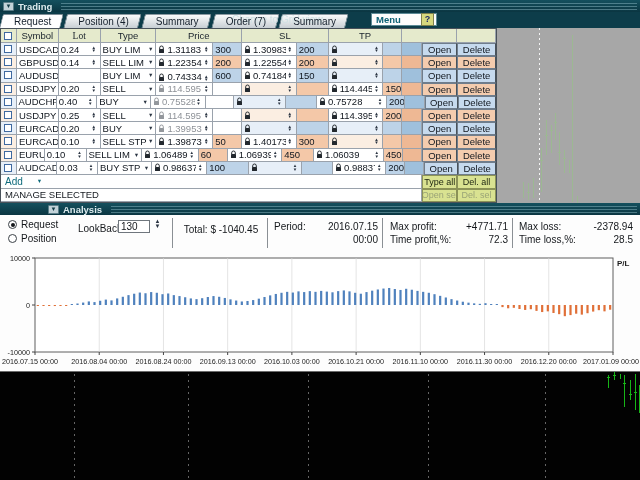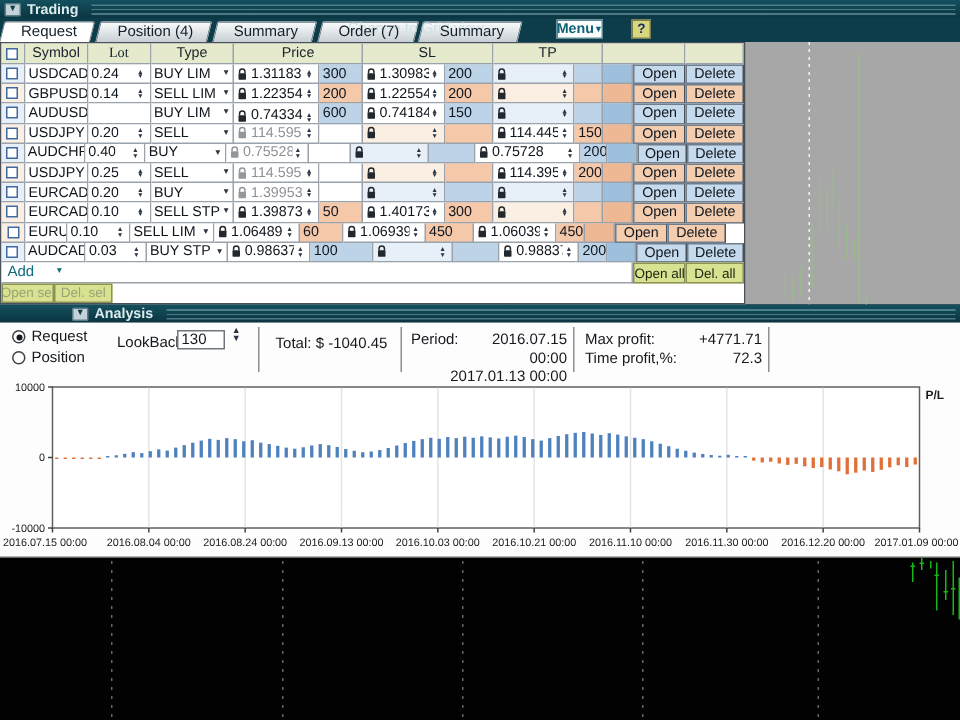--- a/index.html
+++ b/index.html
@@ -17,21 +17,21 @@
   .tabbar{position:absolute;left:0;top:12px;width:640px;height:16px;background:#0d3d4a;}
   .tabs{position:absolute;left:1px;bottom:0;display:flex;align-items:flex-end;height:15px;}
   .tab{position:relative;height:14px;margin-right:3px;padding:0 11px 0 13px;font-size:10px;
     color:#15202c;display:flex;align-items:center;white-space:nowrap;}
   .tab::before{content:"";position:absolute;inset:0;transform:skewX(-14deg);
     background:linear-gradient(#fafbfb,#c8cfd4);border:1px solid #8b9aa2;border-bottom:none;
     border-radius:2px 2px 0 0;z-index:0;}
   .tab.active::before{background:#ffffff;border-color:#7d8d96;}
   .tab span{position:relative;z-index:1;}
   .gridview-label{position:absolute;left:232px;top:2px;font-size:10px;color:#cfe1e3;}
-  .menu-btn{position:absolute;left:371px;top:1px;width:31px;height:13px;background:#fdfdfd;
+  .menu-btn{position:absolute;left:371px;top:1px;width:66px;height:13px;background:#fdfdfd;
     border:1px solid #5c8a96;box-sizing:border-box;display:flex;align-items:center;
     justify-content:center;padding:0 4px;font-size:9.5px;font-weight:bold;color:#0d6276;}
   .menu-btn .dd{font-size:6px;color:#0d6276;}
   .help-btn{position:absolute;left:421px;top:1px;width:13px;height:13px;background:#d6d87e;
     border:1px solid #7e7f4e;box-sizing:border-box;font-size:9px;font-weight:bold;color:#1d2a66;
     text-align:center;line-height:11px;}
   
   .workspace{position:absolute;left:0;top:28px;width:640px;height:175px;background:#a7a7a7;}
   .dotline{position:absolute;top:0;width:1px;height:175px;
     background:repeating-linear-gradient(to bottom,#f4f4f4 0 2px,rgba(0,0,0,0) 2px 5px);}
@@ -657,21 +657,21 @@
               <path d="M1.7 4V2.8a1.8 1.8 0 0 1 3.6 0V4" fill="none" stroke="currentColor" stroke-width="1"></path>
               <rect x="1" y="3.9" width="5" height="4.2" rx="0.5" fill="currentColor"></rect>
             </svg>
             <span class="val">1.06939</span>
             <span class="spin">
               <i>▲</i>
               <i>▼</i>
             </span>
           </div>
           <div class="tcell bg-sell" style="width: 32px;">450</div>
-          <div class="tcell" style="width: 55px;">
+          <div class="tcell" style="width: 70px;">
             <svg class="lock" width="7" height="9" viewBox="0 0 7 9">
               <path d="M1.7 4V2.8a1.8 1.8 0 0 1 3.6 0V4" fill="none" stroke="currentColor" stroke-width="1"></path>
               <rect x="1" y="3.9" width="5" height="4.2" rx="0.5" fill="currentColor"></rect>
             </svg>
             <span class="val">1.06039</span>
             <span class="spin">
               <i>▲</i>
               <i>▼</i>
             </span>
           </div>
@@ -734,24 +734,25 @@
           <div class="tcell bg-buy" style="width: 19px;">200</div>
           <div class="tcell bg-buy-strong" style="width: 20px;"></div>
           <div class="tcell rowbtn buy" style="width: 35px;">Open</div>
           <div class="tcell rowbtn buy" style="width: 39px;">Delete</div>
         </div>
         <div class="trow" style="height: 14px;">
           <div class="tcell addlink" style="width: 423px;">
             <span>Add</span>
             <span class="dd">▼</span>
           </div>
-          <div class="tcell actbtn" style="width: 35px; font-size: 9px;">Open all</div>
+          <div class="tcell actbtn" style="width: 35px; font-size: 9px;">Type all</div>
           <div class="tcell actbtn" style="width: 39px; font-size: 9px;">Del. all</div>
         </div>
         <div class="trow" style="height: 13px;">
+          <div class="tcell managelbl" style="width: 423px;">MANAGE SELECTED</div>
           <div class="tcell actbtn disabled" style="width: 35px; font-size: 9px;">Open sel</div>
           <div class="tcell actbtn disabled" style="width: 39px; font-size: 9px;">Del. sel</div>
         </div>
       </div>
   </div>
 
   <div class="titlebar" style="top:203px;padding-left:48px;">
     <div class="collapse-btn">
       <span>▼</span>
     </div>
@@ -780,37 +781,43 @@
       <div class="stat-block total-block" style="left:178px;width:86px;">
         <span>Total:</span>
         <span>$ -1040.45</span>
       </div>
       <div class="vdiv" style="left:267px;"></div>
       <div class="stat-block" style="left:274px;width:104px;">
         <div class="stat-line">
           <span>Period:</span>
           <span class="rt">2016.07.15 00:00</span>
         </div>
-        <div class="stat-line">
-            <span></span>
-          <span class="rt">2017.01.13 00:00</span>
-        </div>
       </div>
       <div class="vdiv" style="left:382px;"></div>
       <div class="stat-block" style="left:390px;width:118px;">
         <div class="stat-line">
           <span>Max profit:</span>
           <span class="rt">+4771.71</span>
         </div>
         <div class="stat-line">
           <span>Time profit,%:</span>
           <span class="rt">72.3</span>
         </div>
       </div>
       <div class="vdiv" style="left:512px;"></div>
+      <div class="stat-block" style="left:519px;width:114px;">
+        <div class="stat-line">
+          <span>Max loss:</span>
+          <span class="rt">-2378.94</span>
+        </div>
+        <div class="stat-line">
+          <span>Time loss,%:</span>
+          <span class="rt">28.5</span>
+        </div>
+      </div>
     </div>
     <div id="pl-chart" style="position:absolute;left:0;top:38px;width:640px;height:119px;"><svg width="640" height="119" viewBox="0 0 640 119">
           <rect x="35" y="5" width="578" height="94" fill="#ffffff" stroke="#5f5f5f" stroke-width="1"></rect>
           <line x1="35" y1="99" x2="35" y2="102" stroke="#444" stroke-width="1"></line>
           <text x="2" y="111" fill="#1c1c1c" font-size="7.2" text-anchor="start" font-family="&quot;Liberation Sans&quot;,&quot;DejaVu Sans&quot;,sans-serif">2016.07.15 00:00</text>
           <line x1="99.22222222222223" y1="5.5" x2="99.22222222222223" y2="98.5" stroke="#e4e4e4" stroke-width="1"></line>
           <line x1="99.22222222222223" y1="99" x2="99.22222222222223" y2="102" stroke="#444" stroke-width="1"></line>
           <text x="99.22222222222223" y="111" fill="#1c1c1c" font-size="7.2" text-anchor="middle" font-family="&quot;Liberation Sans&quot;,&quot;DejaVu Sans&quot;,sans-serif">2016.08.04 00:00</text>
           <line x1="163.44444444444446" y1="5.5" x2="163.44444444444446" y2="98.5" stroke="#e4e4e4" stroke-width="1"></line>
           <line x1="163.44444444444446" y1="99" x2="163.44444444444446" y2="102" stroke="#444" stroke-width="1"></line>

